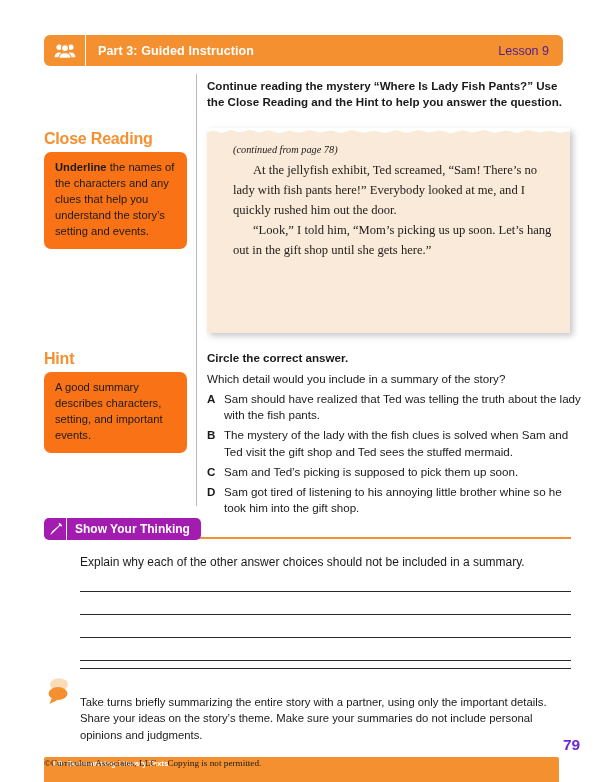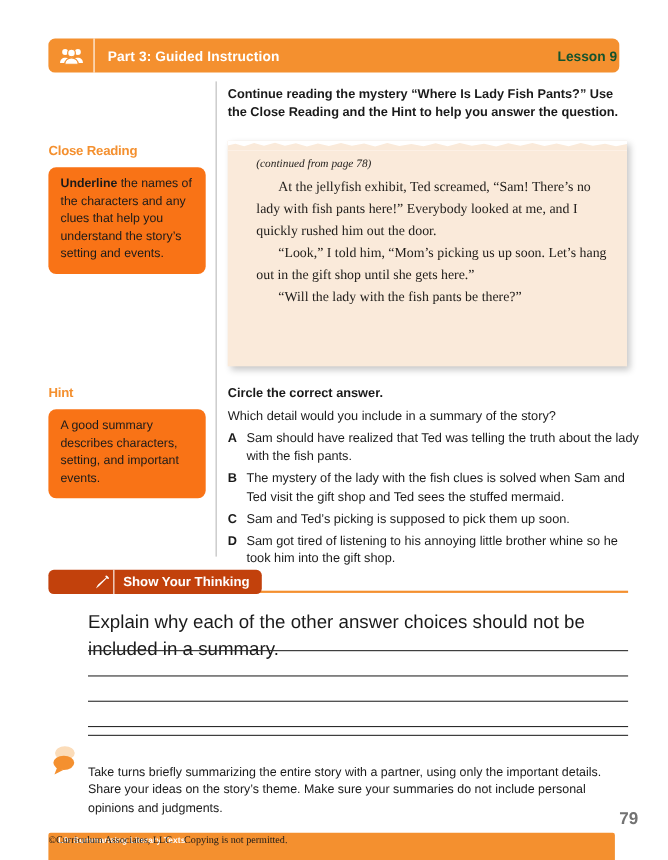--- a/index.html
+++ b/index.html
@@ -40,41 +40,41 @@
   }
   .header-title {
     flex: 1 1 auto;
     padding-left: 12px;
     color: #ffffff;
     font-size: 12.5px;
     font-weight: bold;
     letter-spacing: 0.1px;
   }
   .header-lesson {
-    padding-right: 2px;
-    color: #14532d;
+    padding-right: 14px;
+    color: #4c1d95;
     font-size: 12.5px;
-    font-weight: bold;
+    font-weight: normal;
   }
 
   
   .col-divider {
     position: absolute;
     left: 196px;
     top: 74px;
     width: 1px;
     height: 432px;
     background: #b9b9b9;
   }
 
   
   .sidebar-heading {
     position: absolute;
     color: #f4902f;
-    font-size: 12px;
+    font-size: 16px;
     font-weight: bold;
     letter-spacing: -0.2px;
   }
   #cr-heading { left: 44px; top: 130px; }
   #hint-heading { left: 44px; top: 350px; }
 
   .sidebar-box {
     position: absolute;
     background: #f97316;
     border-radius: 7px;
@@ -174,25 +174,24 @@
     position: absolute;
     left: 44px;
     top: 518px;
     width: 527px;
     height: 22px;
   }
   .syt-tab {
     position: absolute;
     left: 0; top: 0;
     height: 22px;
-    background: #c2410c;
+    background: #a21caf;
     border-radius: 5px;
     display: flex;
     align-items: center;
-    padding-left: 37px;
   }
   .syt-icon-cell {
     width: 23px;
     height: 22px;
     display: flex;
     align-items: center;
     justify-content: center;
     border-right: 1.5px solid #ffffff;
   }
   .syt-label {
@@ -208,21 +207,21 @@
     right: 0;
     height: 1.6px;
     background: #f4902f;
   }
 
   .explain-prompt {
     position: absolute;
     left: 80px;
     top: 554px;
     width: 490px;
-    font-size: 17px;
+    font-size: 12px;
     line-height: 1.4;
   }
   .write-line {
     position: absolute;
     left: 80px;
     width: 491px;
     height: 1.4px;
     background: #2b2b2b;
   }
 
@@ -271,21 +270,21 @@
     font-weight: bold;
     letter-spacing: 0.1px;
   }
   .footer-page {
     position: absolute;
     right: 0;
     top: 736px;
     width: 44px;
     text-align: right;
     padding-right: 36px;
-    color: #737373;
+    color: #6d28d9;
     font-size: 15.5px;
     font-weight: bold;
   }
   .footer-copy {
     position: absolute;
     left: 44px;
     top: 758px;
     font-family: "Liberation Serif", serif;
     font-size: 9.2px;
     color: #1a1a1a;
@@ -325,21 +324,20 @@
 <div class="passage">
   <div class="passage-torn">
     <svg viewBox="0 0 363 9" preserveAspectRatio="none" aria-hidden="true">
       <path d="M0,9 L0,4.2 L7,2.6 L15,5.0 L24,2.0 L33,4.6 L43,1.8 L52,4.4 L62,2.2 L72,5.2 L82,2.4 L92,4.8 L103,1.9 L113,4.5 L124,2.5 L134,5.1 L145,2.1 L156,4.7 L167,2.8 L178,5.0 L189,2.3 L200,4.9 L211,2.0 L222,4.4 L233,2.6 L244,5.2 L255,2.2 L266,4.6 L277,1.9 L288,4.8 L299,2.4 L310,5.0 L321,2.1 L332,4.5 L343,2.7 L353,4.9 L363,3.0 L363,9 Z" fill="#faeada"></path>
     </svg>
   </div>
   <div class="passage-inner">
     <div class="passage-note">(continued from page 78)</div>
     <div class="passage-para">At the jellyfish exhibit, Ted screamed, “Sam! There’s no lady with fish pants here!” Everybody looked at me, and I quickly rushed him out the door.</div>
     <div class="passage-para">“Look,” I told him, “Mom’s picking us up soon. Let’s hang out in the gift shop until she gets here.”</div>
-    <div class="passage-para">“Will the lady with the fish pants be there?”</div>
   </div>
 </div>
 
 <div class="circle-instr">Circle the correct answer.</div>
 <div class="question-stem">Which detail would you include in a summary of the story?</div>
 
 <div class="choices">
   <div class="choice">
     <span class="choice-letter">A</span>
     <span class="choice-text">Sam should have realized that Ted was telling the truth about the lady with the fish pants.</span>

